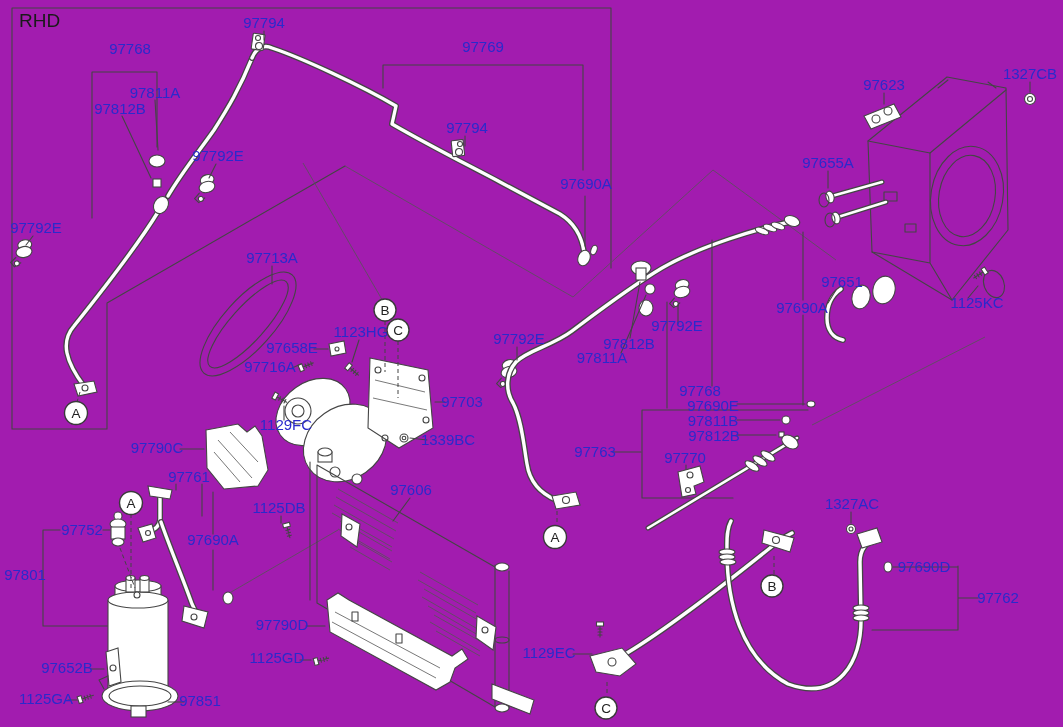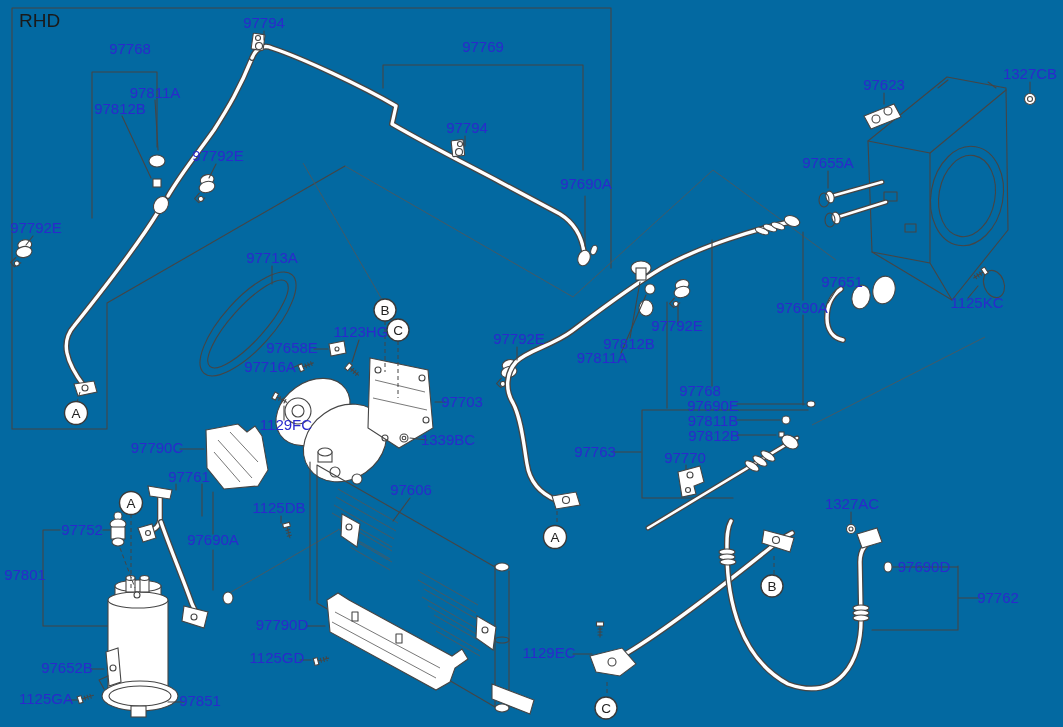--- a/index.html
+++ b/index.html
@@ -1,16 +1,16 @@
 <!DOCTYPE html>
 <html><head>
 <meta charset="utf-8">
 <style>
   html,body{margin:0;padding:0;background:#ffffff;}
-  #stage{width:1063px;height:727px;position:relative;background:#0369a1;overflow:hidden;}
+  #stage{width:1063px;height:727px;position:relative;background:#a21caf;overflow:hidden;}
   svg{display:block;}
   .ln{stroke:#454545;stroke-width:1.1;fill:none;stroke-linecap:round;stroke-linejoin:round;}
   .thin{stroke:#555;stroke-width:0.8;fill:none;}
   .dash{stroke:#454545;stroke-width:1;fill:none;stroke-dasharray:4 3;}
   .tube{stroke:#454545;stroke-width:6;fill:none;stroke-linecap:round;stroke-linejoin:round;}
   .tube5{stroke:#454545;stroke-width:5;fill:none;stroke-linecap:round;}
   .core{stroke:#ffffff;stroke-width:3.4;fill:none;stroke-linecap:round;stroke-linejoin:round;}
   .core3{stroke:#ffffff;stroke-width:2.6;fill:none;stroke-linecap:round;}
   .part{fill:#ffffff;stroke:#454545;stroke-width:1.1;}
   .lbl{font:15px "Liberation Sans",sans-serif;fill:#2a2acc;text-anchor:middle;}

